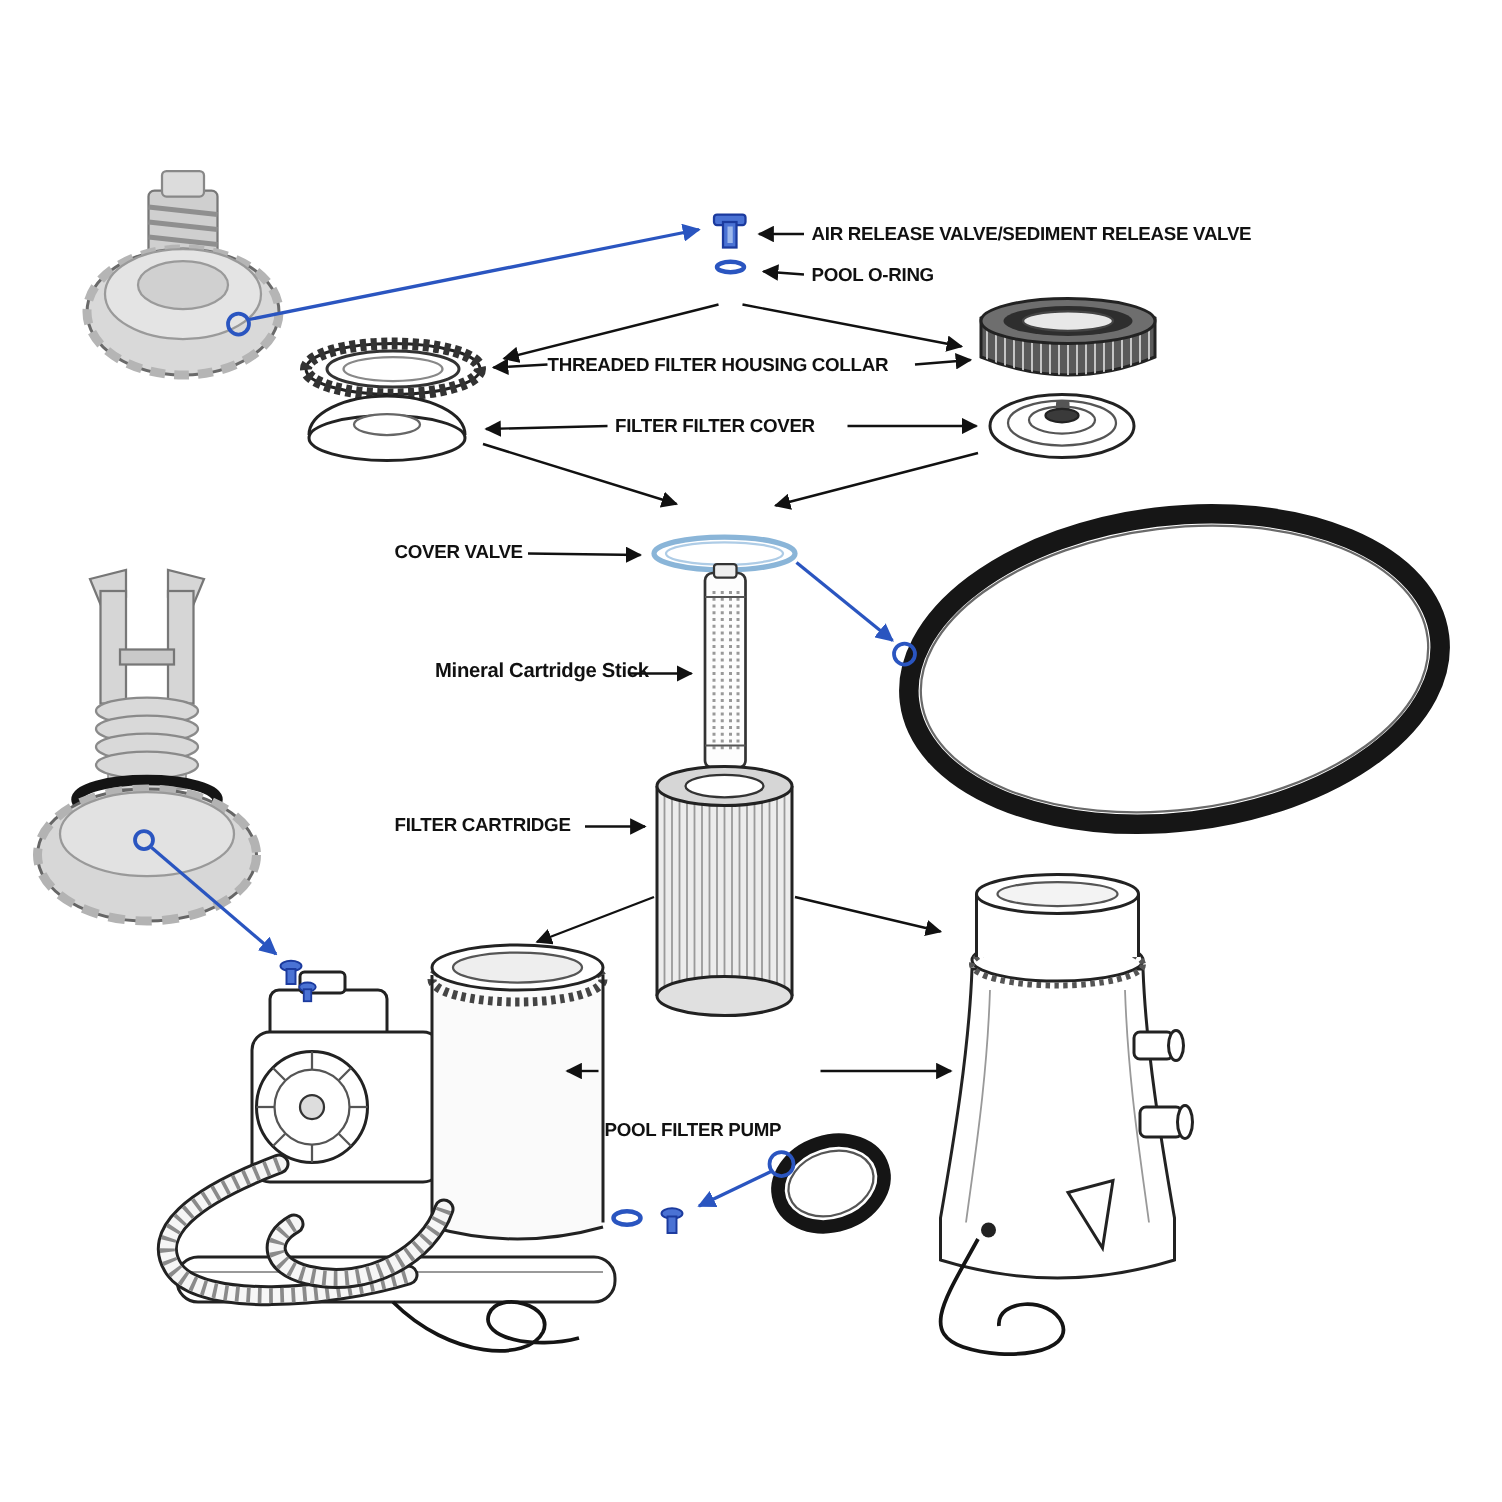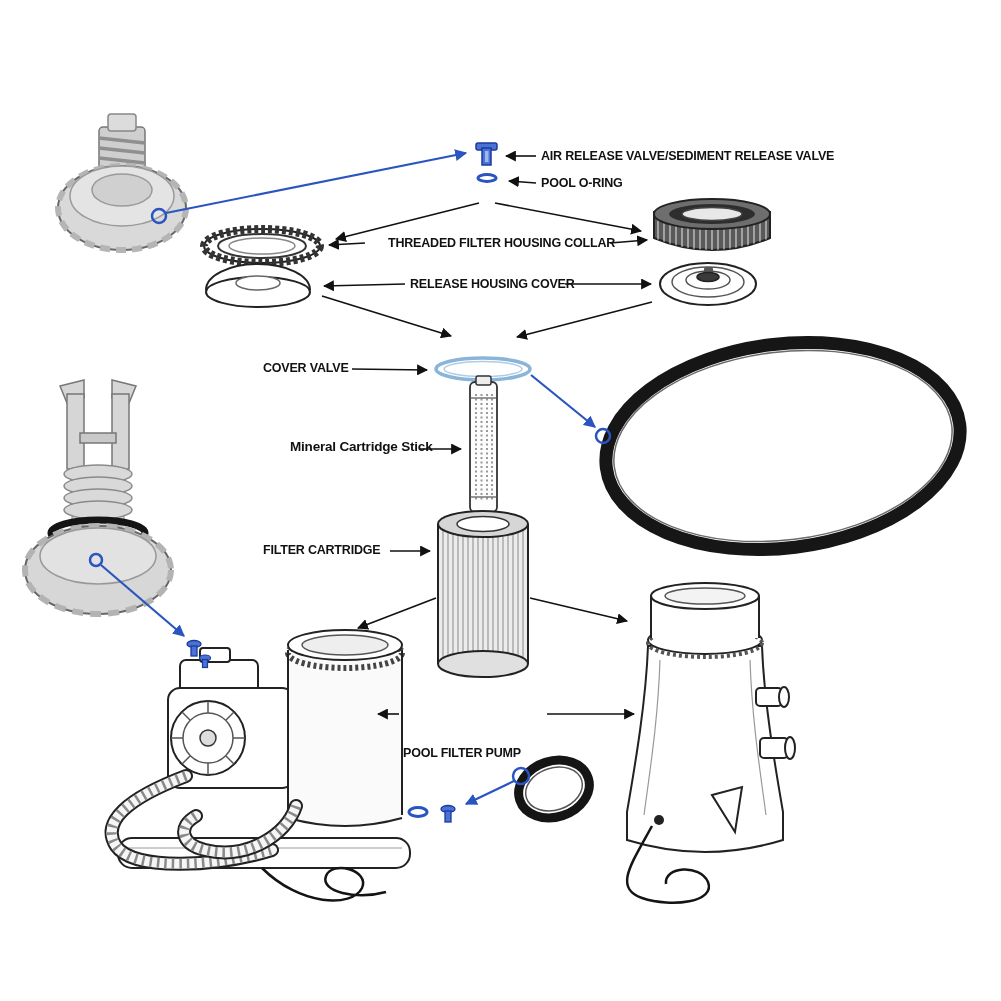--- a/index.html
+++ b/index.html
@@ -282,20 +282,20 @@
     <path d="M514,781 L466,804" marker-end="url(#abl)"></path>
     <circle cx="159" cy="216" r="7" stroke-width="2.5"></circle>
     <circle cx="96" cy="560" r="6" stroke-width="2.5"></circle>
     <circle cx="603" cy="436" r="7" stroke-width="2.5"></circle>
     <circle cx="521" cy="776" r="8" stroke-width="2.5"></circle>
   </g>
 </svg>
 
 <div class="label" style="left:541px;top:149px">AIR RELEASE VALVE/SEDIMENT RELEASE VALVE</div>
 <div class="label" style="left:541px;top:176px">POOL O-RING</div>
-<div class="label" style="left:388px;top:236px">THREADED FILTER HOUSING COLLAR</div>
-<div class="label" style="left:410px;top:277px">RELEASE HOUSING COVER</div>
+<div class="label" style="left:365px;top:236px">THREADED FILTER HOUSING COLLAR</div>
+<div class="label" style="left:410px;top:277px">FILTER FILTER COVER</div>
 <div class="label" style="left:263px;top:361px">COVER VALVE</div>
 <div class="label mixed" style="left:263px;top:440px">Mineral Cartridge Stick</div>
 <div class="label" style="left:263px;top:543px">FILTER CARTRIDGE</div>
 <div class="label" style="left:403px;top:746px">POOL FILTER PUMP</div>
 
 </div>
 
 </body></html>

